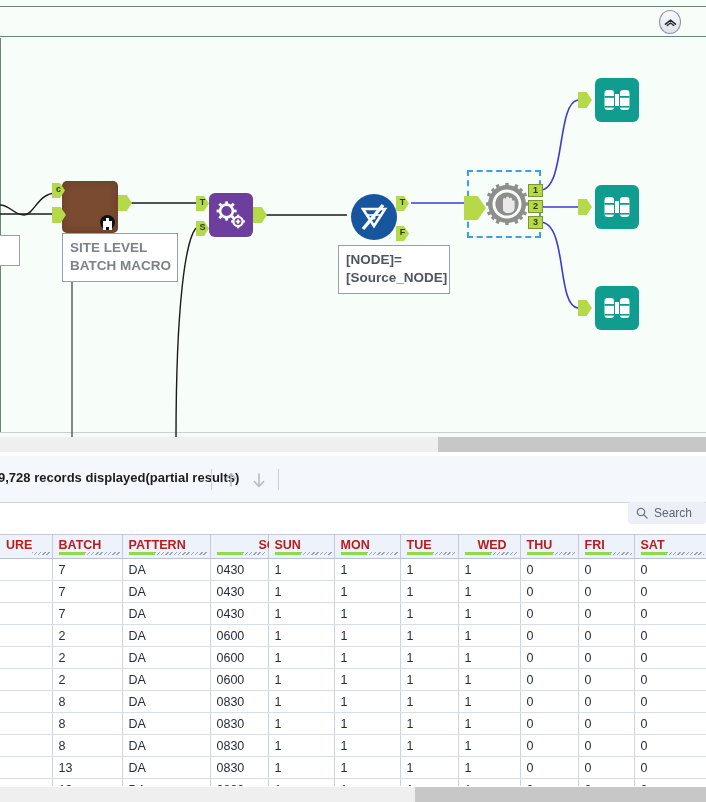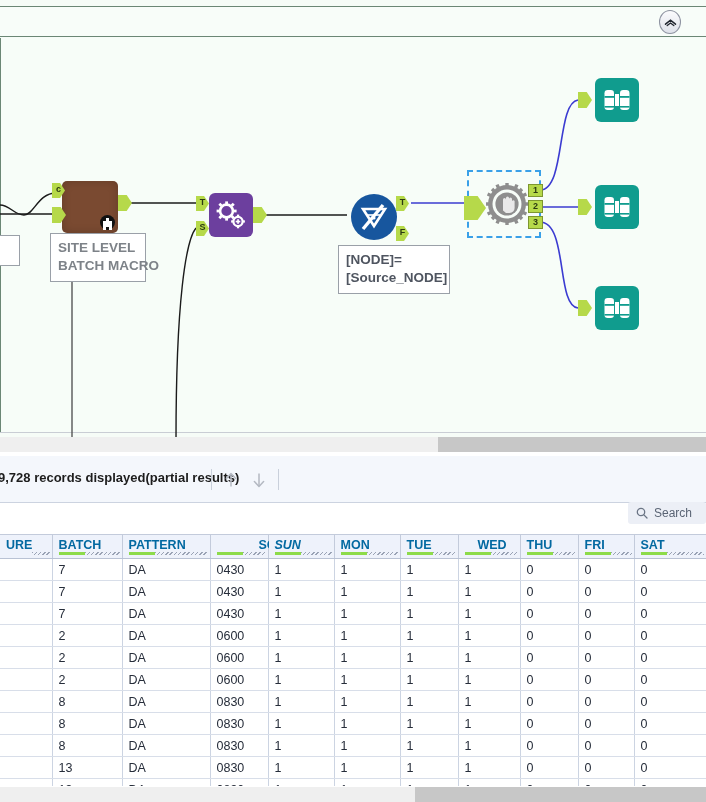--- a/index.html
+++ b/index.html
@@ -223,21 +223,21 @@
     border-collapse: collapse;
     table-layout: fixed;
   }
   #grid th {
     background: #eef2fb;
     border-right: 1px solid #c3cbdb;
     border-bottom: 1px solid #b9c2d4;
     border-top: 1px solid #c3cbdb;
     font-size: 12.5px;
     font-weight: bold;
-    color: #0369a1;
+    color: #b91c1c;
     text-align: left;
     padding: 3px 0 6px 6px;
     height: 21px;
     box-sizing: border-box;
     position: relative;
     cursor: pointer;
   }
   #grid th .dtype {
     position: absolute;
     left: 6px; bottom: 3px;
@@ -308,21 +308,21 @@
     </svg>
 
     <div class="node-label" style="left:-22px; top:235px; width:42px;">H</div>
 
     <div class="node node-macro" style="left:62px; top:181px; width:56px; height:52px;">
       <span></span>
     </div>
     <div class="port" style="left:52px; top:183px; clip-path:polygon(0 0,62% 0,100% 50%,62% 100%,0 100%); border:none;">c</div>
     <div class="port arrow" style="left:52px; top:207px;"></div>
     <div class="port arrow" style="left:118px; top:195px;"></div>
-    <div class="node-label" style="left:50px; top:233px; width:96px;">SITE LEVEL
+    <div class="node-label" style="left:62px; top:233px; width:116px;">SITE LEVEL
 BATCH MACRO</div>
 
     <div class="node node-purple" style="left:209px; top:193px; width:44px; height:44px; border-radius:6px;">
       <svg width="32" height="30" viewBox="0 0 32 30">
         <g fill="none" stroke="#ffffff" stroke-width="2.6">
           <circle cx="11.5" cy="11" r="6.4"></circle>
         </g>
         <g fill="#ffffff">
           <rect x="10.2" y="1.4" width="2.8" height="3.4"></rect>
           <rect x="10.2" y="17.2" width="2.8" height="3.4"></rect>
@@ -474,21 +474,21 @@
             <th style="width:88px;">
               <span>PATTERN</span>
               <span class="dtype"></span>
               <span class="dashed"></span>
             </th>
             <th style="width:58px;padding-left:48px;">
               <span>SOS</span>
               <span class="dtype"></span>
               <span class="dashed"></span>
             </th>
-            <th style="width:66px;font-style:italic;">
+            <th style="width:66px;">
               <span>SUN</span>
               <span class="dtype"></span>
               <span class="dashed"></span>
             </th>
             <th style="width:66px;">
               <span>MON</span>
               <span class="dtype"></span>
               <span class="dashed"></span>
             </th>
             <th style="width:58px;">

